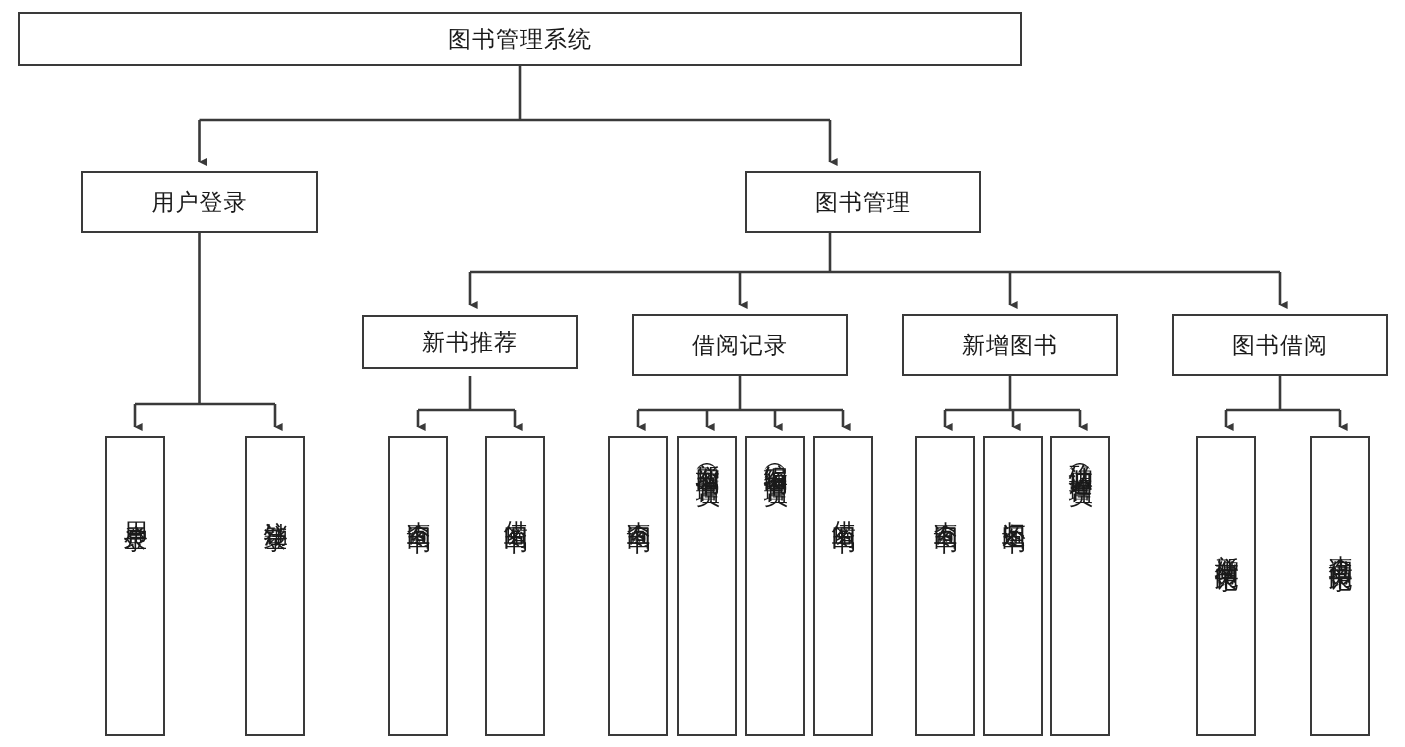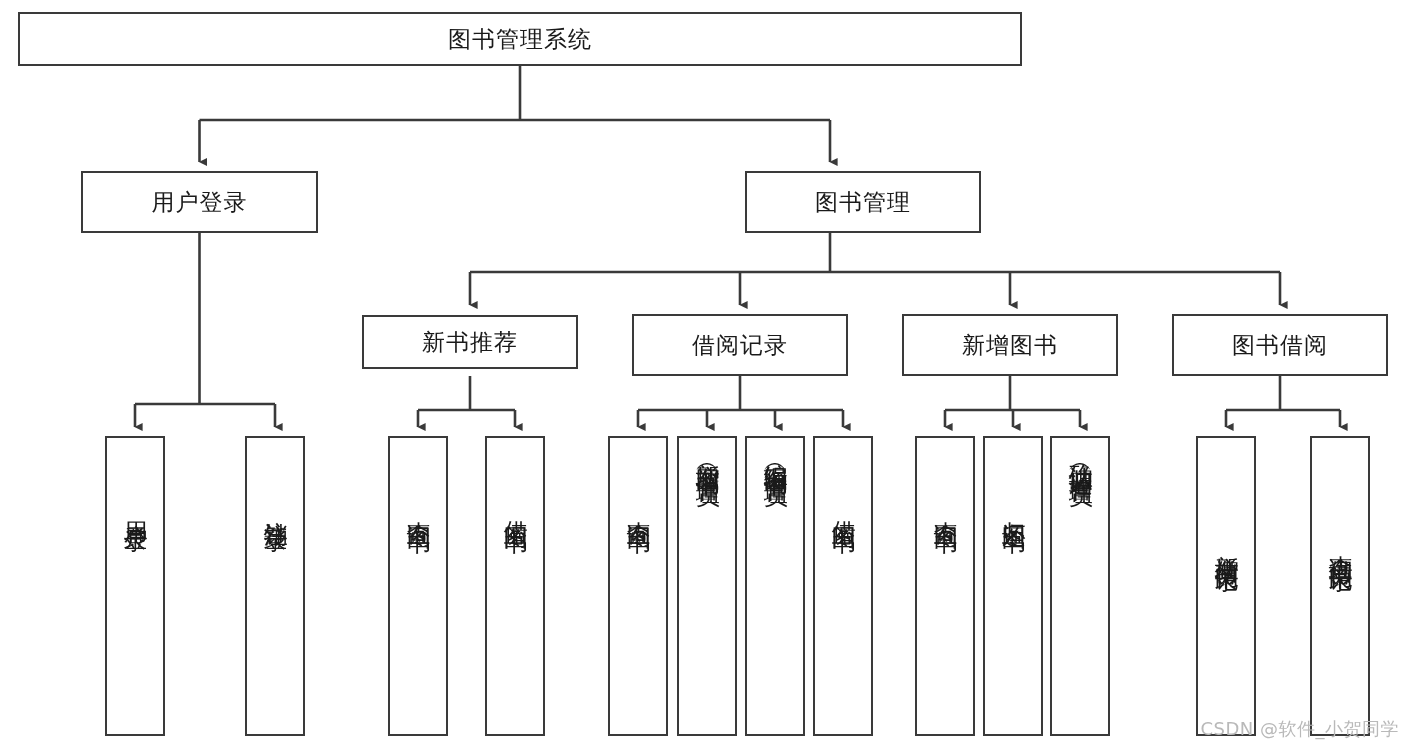--- a/index.html
+++ b/index.html
@@ -178,14 +178,13 @@
         <span class="node-label">确认归还（管理员）</span>
       </div>
       <div class="node vertical midlow" style="left: 1196px; top: 436px; width: 60px; height: 300px;">
         <span class="node-label">新增借阅记录</span>
       </div>
       <div class="node vertical midlow" style="left: 1310px; top: 436px; width: 60px; height: 300px;">
         <span class="node-label">查询借阅记录</span>
       </div>
     </div>
 
-  <div class="watermark">CSDN @软件_小贺同学</div>
 </div>
 
 </body></html>

